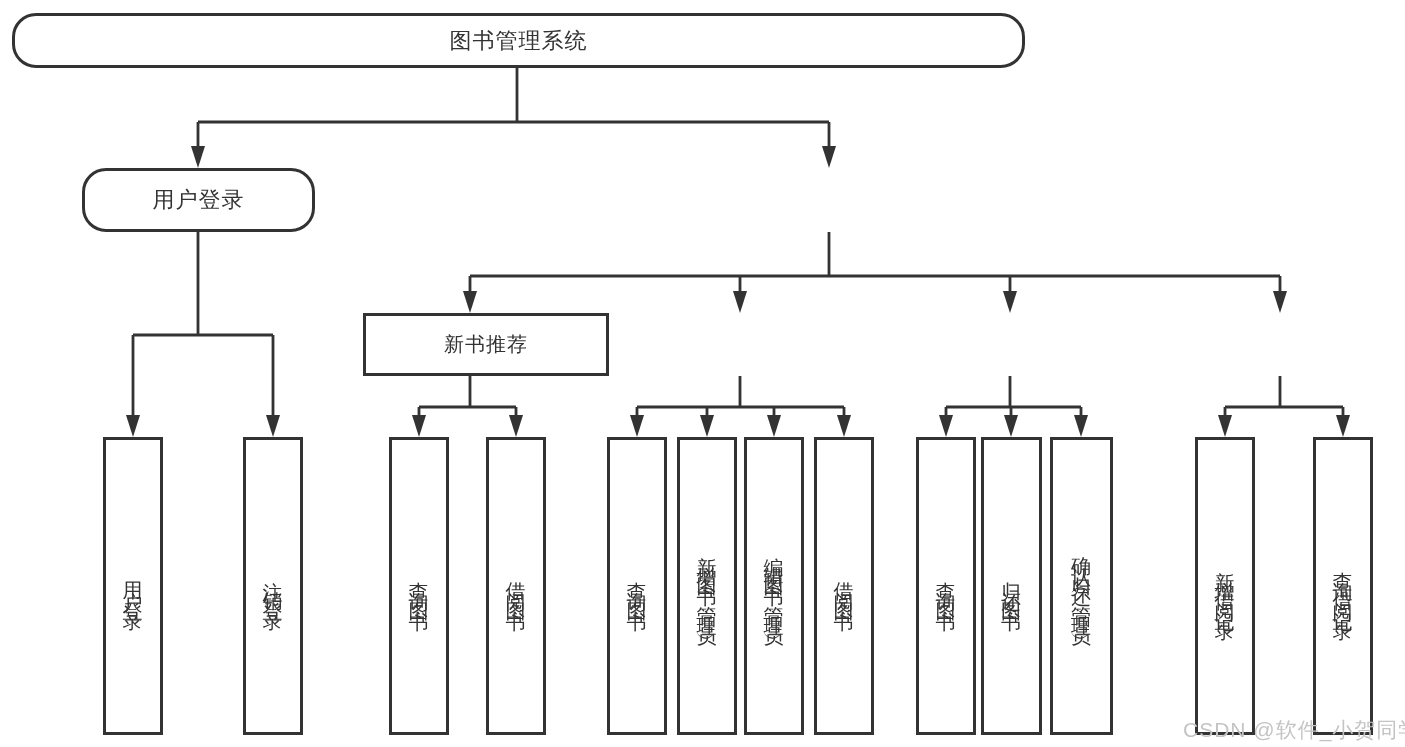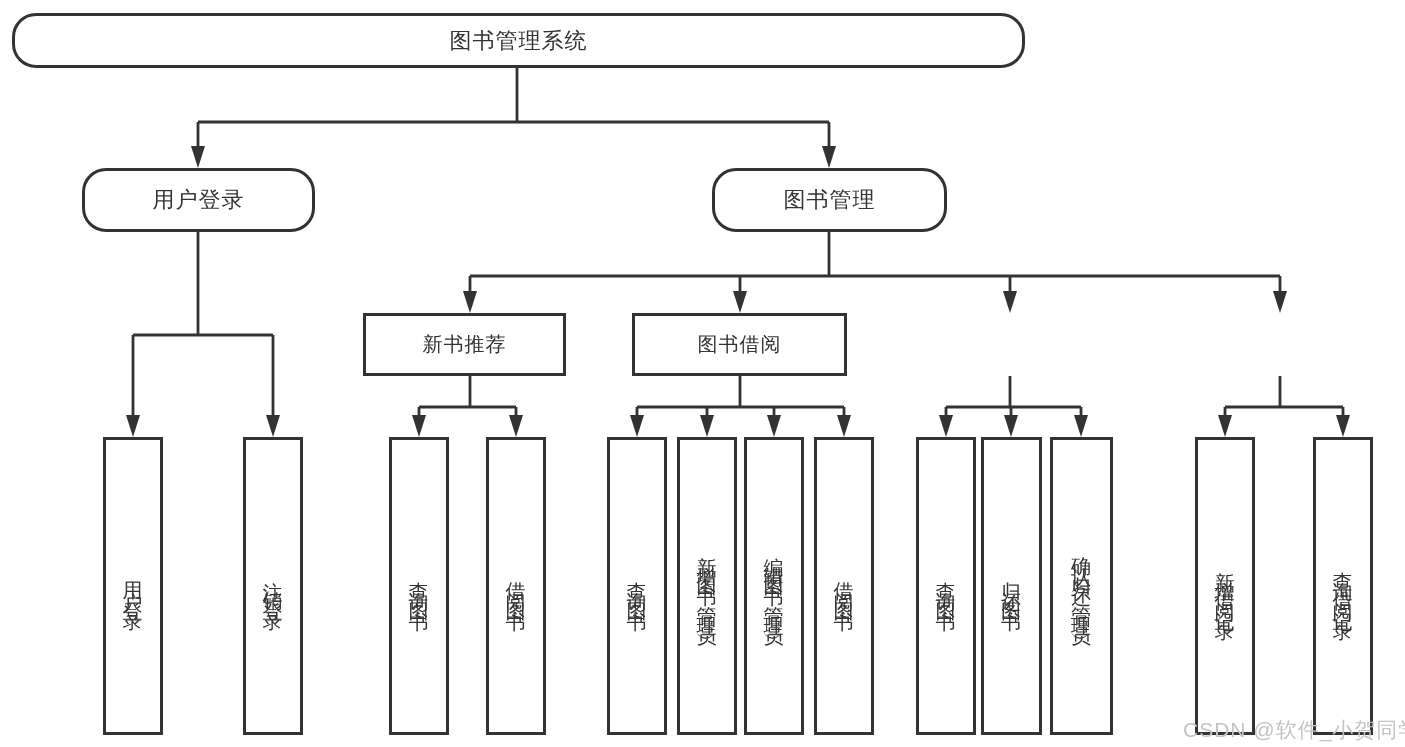--- a/index.html
+++ b/index.html
@@ -97,29 +97,23 @@
     </g>
   </svg>
 
   <div class="node h" style="left:12px; top:13px; width:1013px; height:55px;">
     <span>图书管理系统</span>
   </div>
 
   <div class="node h" style="left:82px; top:168px; width:233px; height:64px;">
     <span>用户登录</span>
   </div>
-  <div class="node h" style="left:712px; top:168px; width:235px; height:64px;">
-    <span>图书管理</span>
-  </div>
 
-  <div class="node h3" style="left:363px; top:313px; width:203px; height:63px;">
+  <div class="node h3" style="left:363px; top:313px; width:246px; height:63px;">
     <span>新书推荐</span>
-  </div>
-  <div class="node h3" style="left:632px; top:313px; width:215px; height:63px;">
-    <span>图书借阅</span>
   </div>
 
   <div class="node v" style="left:103px; top:437px; width:60px; height:298px;">
     <span>用户登录</span>
   </div>
   <div class="node v" style="left:243px; top:437px; width:60px; height:298px;">
     <span>注销登录</span>
   </div>
 
   <div class="node v" style="left:389px; top:437px; width:60px; height:298px;">

